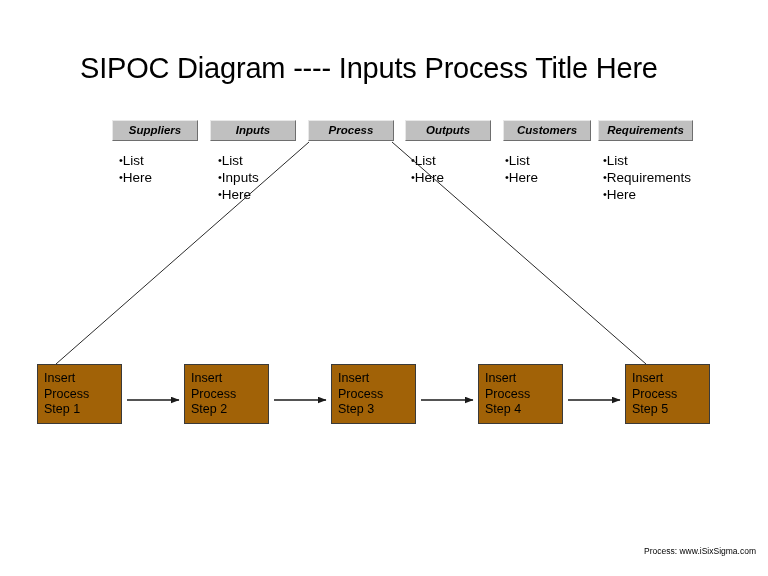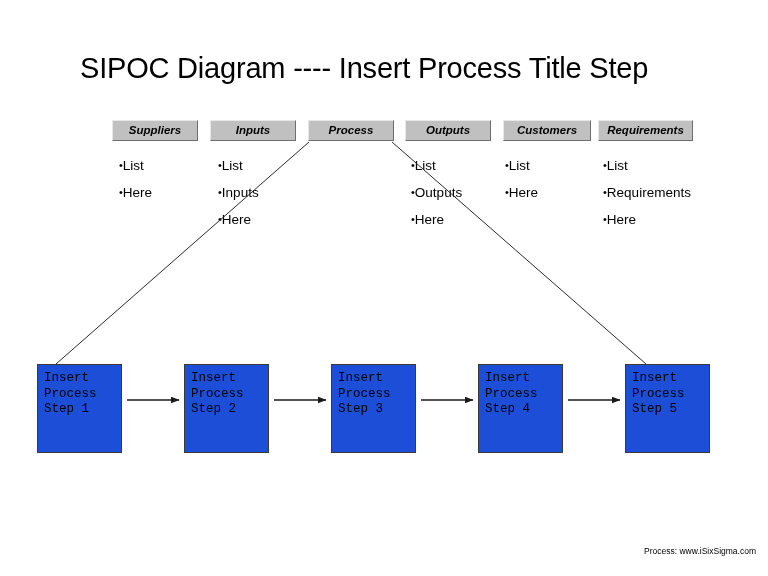--- a/index.html
+++ b/index.html
@@ -53,41 +53,40 @@
     font-style: italic;
     color: #000000;
     line-height: 1;
   }
 
   
   .col {
     position: absolute;
     top: 152px;
     font-size: 13.5px;
-    line-height: 26px;
+    line-height: 16px;
     color: #000000;
   }
   .col .bullet-line {
     white-space: normal;
   }
   .col .bullet-line .dot {
     font-size: 11px;
     vertical-align: 1px;
   }
 
   
   .step-box {
     position: absolute;
     top: 364px;
     width: 85px;
-    height: 89px;
-    background: #1d4ed8;
+    height: 60px;
+    background: #a16207;
     border: 1px solid #3a3a3a;
     box-sizing: border-box;
-    font-family: Liberation Mono, monospace;
   }
   .step-box .step-text {
     position: absolute;
     left: 6px;
     top: 6px;
     font-size: 12.5px;
     line-height: 15.5px;
     color: #000000;
     white-space: pre-line;
   }
@@ -110,21 +109,21 @@
     font-size: 8.5px;
     color: #000000;
     white-space: nowrap;
   }
 </style>
 </head>
 <body>
 
 <div id="slide">
 
-  <div id="title">SIPOC Diagram ----  Insert Process Title Step</div>
+  <div id="title">SIPOC Diagram ----  Inputs Process Title Here</div>
 
   <div class="hdr-box" id="hdr-0" style="left: 112px; width: 86px;">
     <span>Suppliers</span>
   </div>
   <div class="hdr-box" id="hdr-1" style="left: 210px; width: 86px;">
     <span>Inputs</span>
   </div>
   <div class="hdr-box" id="hdr-2" style="left: 308px; width: 86px;">
     <span>Process</span>
   </div>
@@ -142,21 +141,20 @@
       <div class="bullet-line"><span class="dot">•</span><span>List</span></div>
       <div class="bullet-line"><span class="dot">•</span><span>Here</span></div>
     </div>
   <div class="col" id="col-1" style="left: 218px; width: 95px;">
       <div class="bullet-line"><span class="dot">•</span><span>List</span></div>
       <div class="bullet-line"><span class="dot">•</span><span>Inputs</span></div>
       <div class="bullet-line"><span class="dot">•</span><span>Here</span></div>
     </div>
   <div class="col" id="col-3" style="left: 411px; width: 95px;">
       <div class="bullet-line"><span class="dot">•</span><span>List</span></div>
-      <div class="bullet-line"><span class="dot">•</span><span>Outputs</span></div>
       <div class="bullet-line"><span class="dot">•</span><span>Here</span></div>
     </div>
   <div class="col" id="col-4" style="left: 505px; width: 95px;">
       <div class="bullet-line"><span class="dot">•</span><span>List</span></div>
       <div class="bullet-line"><span class="dot">•</span><span>Here</span></div>
     </div>
   <div class="col" id="col-5" style="left: 603px; width: 76px;">
       <div class="bullet-line"><span class="dot">•</span><span>List</span></div>
       <div class="bullet-line"><span class="dot">•</span><span>Requirements</span></div>
       <div class="bullet-line"><span class="dot">•</span><span>Here</span></div>

